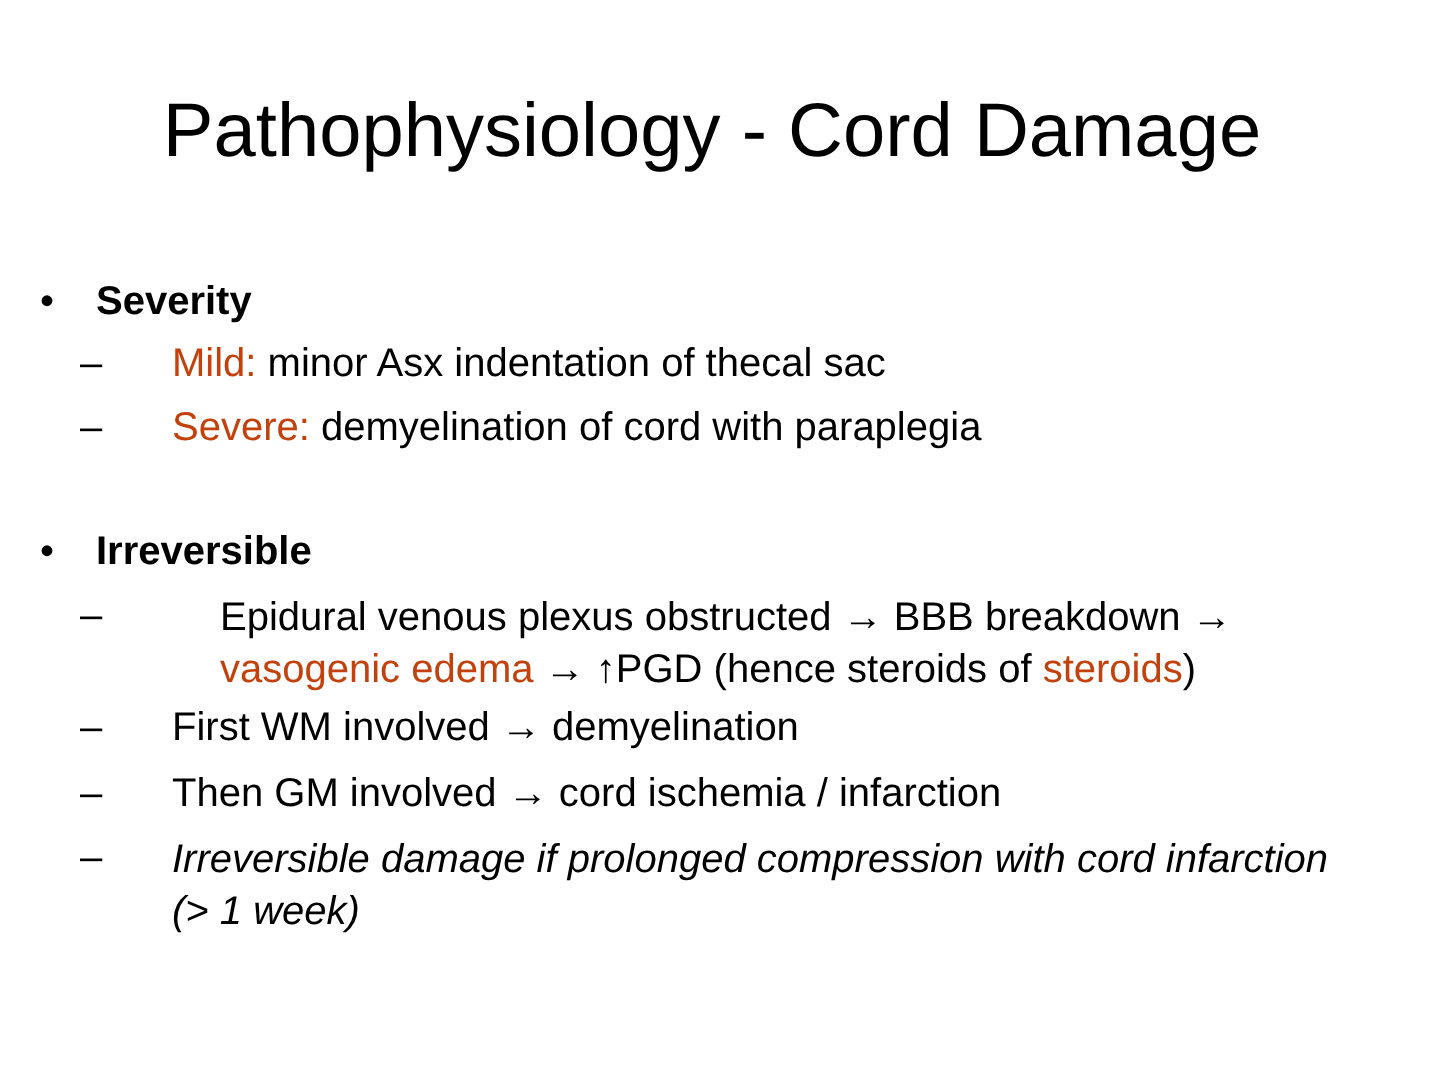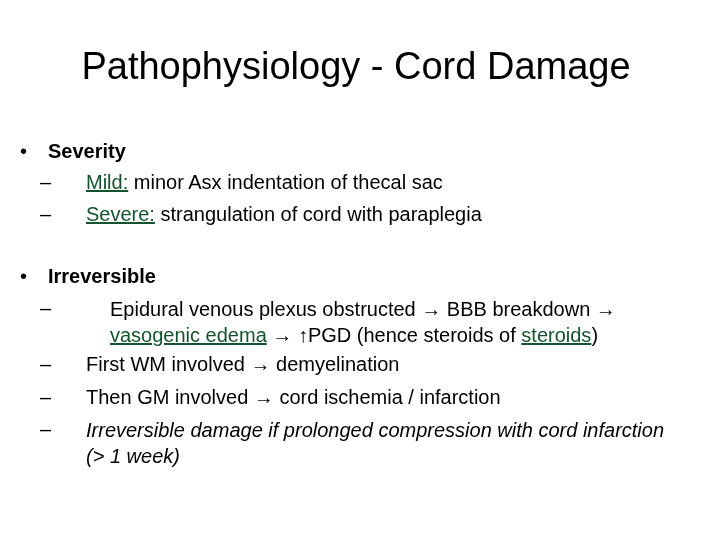--- a/index.html
+++ b/index.html
@@ -6,38 +6,38 @@
   body { width:720px; height:540px; background:#ffffff; position:relative; overflow:hidden;
          font-family:"Liberation Sans", sans-serif; color:#000; }
   .title { position:absolute; left:0; top:42px; width:712px; text-align:center;
            font-size:38px; line-height:48px; }
   .l1 { position:absolute; left:0; font-size:20px; font-weight:bold; line-height:24px; }
   .l1 .bullet { position:absolute; left:20px; font-weight:normal; }
   .l1 .txt { position:absolute; left:48px; white-space:nowrap; }
   .l2 { position:absolute; left:0; width:720px; font-size:20px; line-height:24px; }
   .l2 .dash { position:absolute; left:40px; }
   .l2 .txt { position:absolute; left:86px; width:620px; }
-  .red { color:#14532d;text-decoration:underline; }
+  .red { color:#c2410c; }
 </style>
 </head>
 <body>
 
 <div class="title">Pathophysiology - Cord Damage</div>
 
 <div class="l1" style="top:139px;">
   <span class="bullet">•</span>
   <span class="txt">Severity</span>
 </div>
 <div class="l2" style="top:170px;">
   <span class="dash">–</span>
   <span class="txt"><span class="red">Mild:</span><span> minor Asx indentation of thecal sac</span></span>
 </div>
 <div class="l2" style="top:202px;">
   <span class="dash">–</span>
-  <span class="txt"><span class="red">Severe:</span><span> strangulation of cord with paraplegia</span></span>
+  <span class="txt"><span class="red">Severe:</span><span> demyelination of cord with paraplegia</span></span>
 </div>
 
 <div class="l1" style="top:264px;">
   <span class="bullet">•</span>
   <span class="txt">Irreversible</span>
 </div>
 <div class="l2" style="top:296px;">
   <span class="dash">–</span>
   <span class="txt" style="line-height:26px;margin-left:24px;">
     <span>Epidural venous plexus obstructed </span><span>→</span><span> BBB breakdown </span><span>→</span><br>

